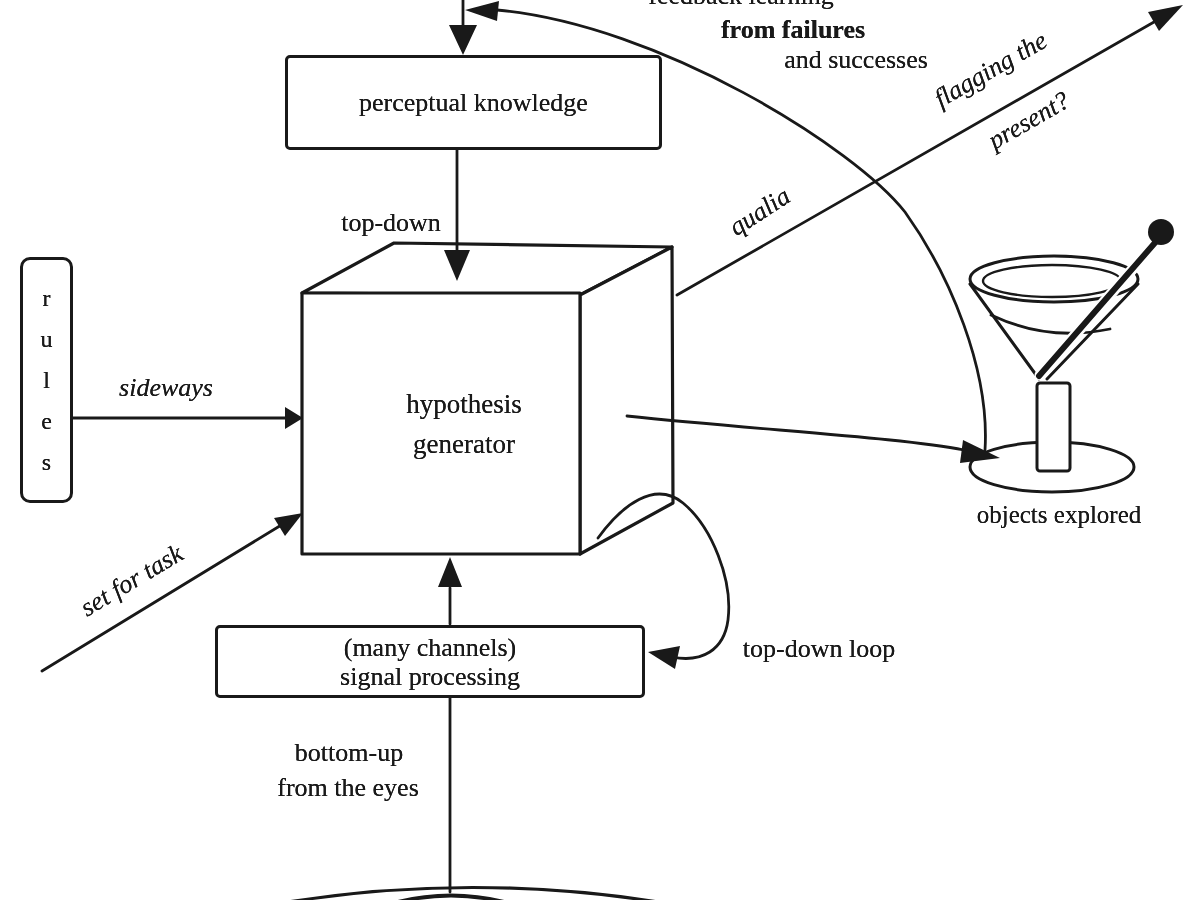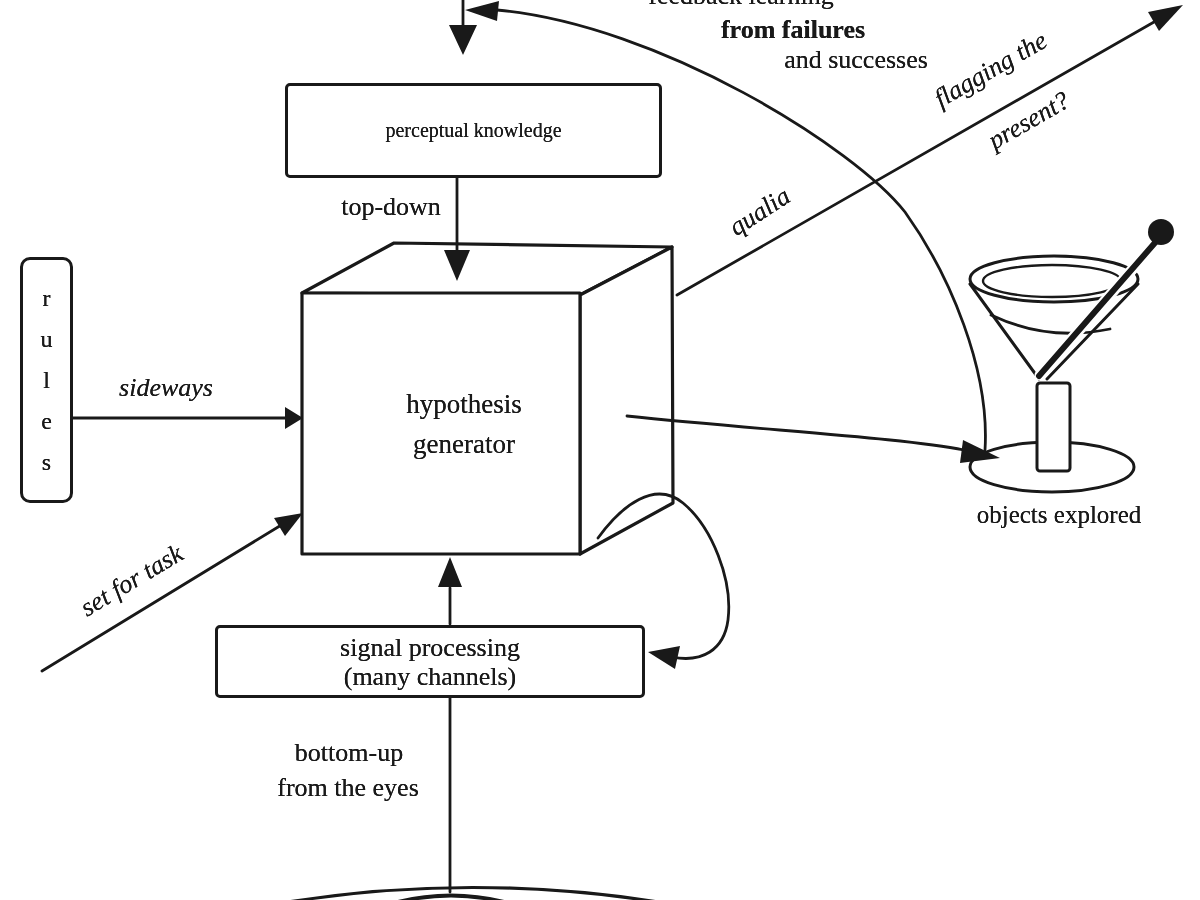--- a/index.html
+++ b/index.html
@@ -97,53 +97,54 @@
       <line x1="677" y1="295" x2="1154" y2="22"></line>
       <polygon points="1183,5 1159,31 1148,12" fill="#1b1b1b" stroke="none"></polygon>
     </g>
 
     <g>
       <path d="M 598 538 C 622 505 655 480 683 503 C 712 527 733 580 728 620 C 724 650 702 663 672 657"></path>
       <polygon points="648,652 680,646 675,669" fill="#1b1b1b" stroke="none"></polygon>
     </g>
   </svg>
 
-  <div class="box" style="left:285px;top:55px;width:377px;height:95px;font-size:20px;margin-top:28px;">
+  <div class="box" style="left:285px;top:55px;width:377px;height:95px;font-size:26px;">
     <span class="txt">perceptual knowledge</span>
   </div>
 
   <div class="box stack" style="left:20px;top:257px;width:53px;height:246px;border-radius:10px;font-size:24px;justify-content:center;gap:14px;">
     <span class="txt">r</span>
     <span class="txt">u</span>
     <span class="txt">l</span>
     <span class="txt">e</span>
     <span class="txt">s</span>
   </div>
 
   <div class="stack" style="position:absolute;left:302px;top:293px;width:324px;height:261px;justify-content:center;font-size:27px;line-height:40px;">
     <span class="txt">hypothesis</span>
     <span class="txt">generator</span>
   </div>
 
   <div class="box stack" style="left:215px;top:625px;width:430px;height:73px;font-size:26px;line-height:29px;justify-content:center;">
+    <span class="txt">(many channels)</span>
     <span class="txt">signal processing</span>
-    <span class="txt">(many channels)</span>
   </div>
 
   <div class="lbl" style="left:741px;top:-4px;">feedback learning</div>
   <div class="lbl" style="left:793px;top:30px;font-weight:bold;">from failures</div>
   <div class="lbl" style="left:856px;top:60px;">and successes</div>
 
-  <div class="lbl" style="left:391px;top:207px;text-align:right;">top-down</div>
+  <div class="lbl" style="left:391px;top:223px;text-align:right;">top-down</div>
   <div class="lbl" style="left:166px;top:388px;font-style:italic;">sideways</div>
   <div class="lbl it" style="left:132px;top:581px;transform:translate(-50%,-50%) rotate(-31deg);">set for task</div>
 
   <div class="lbl it" style="left:760px;top:212px;transform:translate(-50%,-50%) rotate(-33deg);">qualia</div>
   <div class="lbl it" style="left:991px;top:70px;transform:translate(-50%,-50%) rotate(-30deg);">flagging the</div>
   <div class="lbl it" style="left:1029px;top:121px;transform:translate(-50%,-50%) rotate(-30deg);">present?</div>
 
+  <div class="lbl" style="left:819px;top:649px;">top-down loop</div>
 
   <div class="lbl" style="left:349px;top:753px;">bottom-up</div>
   <div class="lbl" style="left:348px;top:788px;">from the eyes</div>
 
   <div class="lbl" style="left:1059px;top:515px;font-size:25px;">objects explored</div>
 
 </div>
 
 </body></html>

